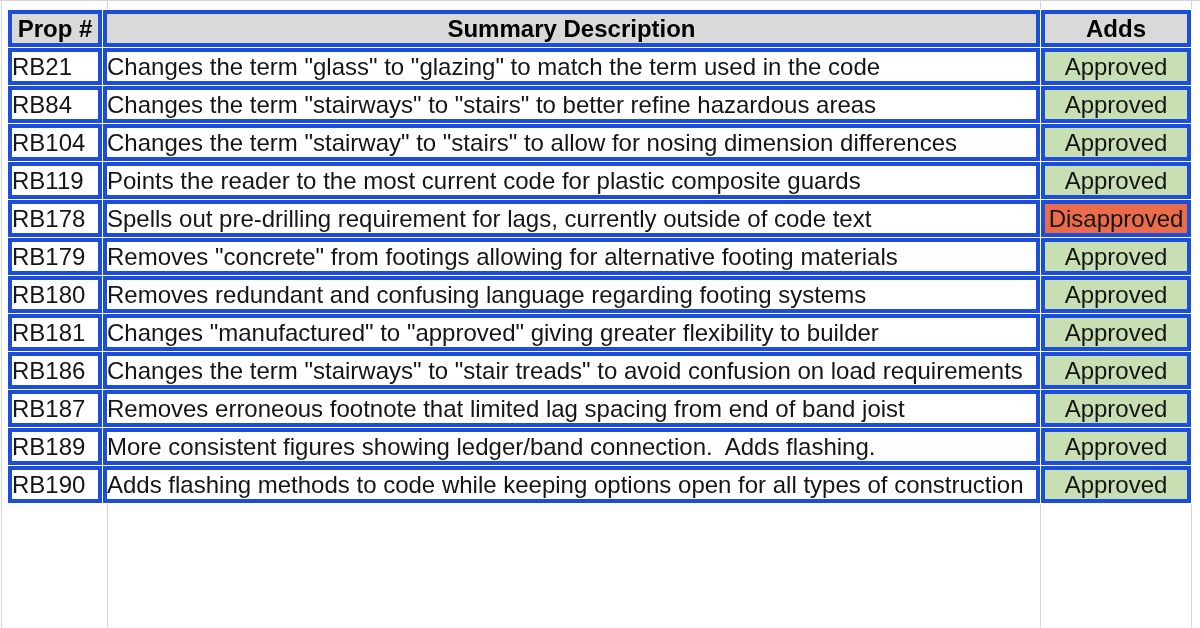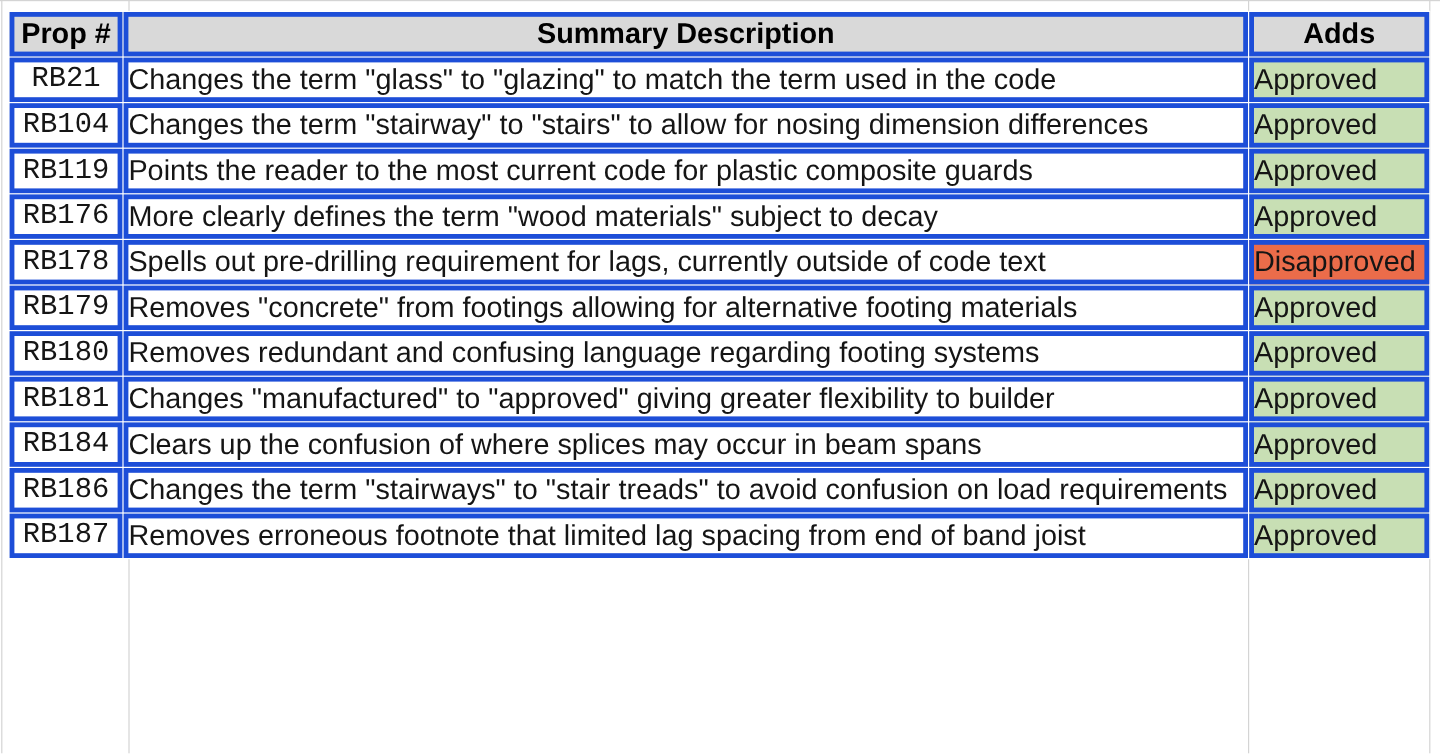--- a/index.html
+++ b/index.html
@@ -54,32 +54,30 @@
     overflow: hidden;
     white-space: pre;
   }
   table.props th {
     background: var(--header-bg, #d9d9d9);
     font-weight: bold;
     text-align: center;
     color: #000000;
   }
   td.prop-cell {
-    text-align: center;
     background: #ffffff;
-    font-family: Liberation Mono, monospace;
   }
   td.desc-cell {
     text-align: left;
     padding-left: 5px;
     padding-right: 2px;
     background: #ffffff;
   }
   td.vote-cell {
-    text-align: left;
+    text-align: center;
   }
   td.vote-cell.approved    { background: var(--approved-bg, #c8dfb4); }
   td.vote-cell.disapproved { background: var(--disapproved-bg, #eb6c4a); }
 </style>
 </head>
 <body>
 
 <div id="canvas">
 
   <div class="gridline-h" style="top:0;"></div>
@@ -101,32 +99,32 @@
         <th>Adds</th>
       </tr>
     </thead>
     <tbody id="table-body">
         <tr>
       <td class="prop-cell">RB21</td>
       <td class="desc-cell">Changes the term "glass" to "glazing" to match the term used in the code</td>
       <td class="vote-cell approved">Approved</td>
     </tr>
         <tr>
+      <td class="prop-cell">RB84</td>
+      <td class="desc-cell">Changes the term "stairways" to "stairs" to better refine hazardous areas</td>
+      <td class="vote-cell approved">Approved</td>
+    </tr>
+        <tr>
       <td class="prop-cell">RB104</td>
       <td class="desc-cell">Changes the term "stairway" to "stairs" to allow for nosing dimension differences</td>
       <td class="vote-cell approved">Approved</td>
     </tr>
         <tr>
       <td class="prop-cell">RB119</td>
       <td class="desc-cell">Points the reader to the most current code for plastic composite guards</td>
-      <td class="vote-cell approved">Approved</td>
-    </tr>
-        <tr>
-      <td class="prop-cell">RB176</td>
-      <td class="desc-cell">More clearly defines the term "wood materials" subject to decay</td>
       <td class="vote-cell approved">Approved</td>
     </tr>
         <tr>
       <td class="prop-cell">RB178</td>
       <td class="desc-cell">Spells out pre-drilling requirement for lags, currently outside of code text</td>
       <td class="vote-cell disapproved">Disapproved</td>
     </tr>
         <tr>
       <td class="prop-cell">RB179</td>
       <td class="desc-cell">Removes "concrete" from footings allowing for alternative footing materials</td>
@@ -136,30 +134,35 @@
       <td class="prop-cell">RB180</td>
       <td class="desc-cell">Removes redundant and confusing language regarding footing systems</td>
       <td class="vote-cell approved">Approved</td>
     </tr>
         <tr>
       <td class="prop-cell">RB181</td>
       <td class="desc-cell">Changes "manufactured" to "approved" giving greater flexibility to builder</td>
       <td class="vote-cell approved">Approved</td>
     </tr>
         <tr>
-      <td class="prop-cell">RB184</td>
-      <td class="desc-cell">Clears up the confusion of where splices may occur in beam spans</td>
-      <td class="vote-cell approved">Approved</td>
-    </tr>
-        <tr>
       <td class="prop-cell">RB186</td>
       <td class="desc-cell">Changes the term "stairways" to "stair treads" to avoid confusion on load requirements</td>
       <td class="vote-cell approved">Approved</td>
     </tr>
         <tr>
       <td class="prop-cell">RB187</td>
       <td class="desc-cell">Removes erroneous footnote that limited lag spacing from end of band joist</td>
       <td class="vote-cell approved">Approved</td>
     </tr>
+        <tr>
+      <td class="prop-cell">RB189</td>
+      <td class="desc-cell">More consistent figures showing ledger/band connection.  Adds flashing.</td>
+      <td class="vote-cell approved">Approved</td>
+    </tr>
+        <tr>
+      <td class="prop-cell">RB190</td>
+      <td class="desc-cell">Adds flashing methods to code while keeping options open for all types of construction</td>
+      <td class="vote-cell approved">Approved</td>
+    </tr>
       </tbody>
   </table>
 
 </div>
 
 </body></html>

